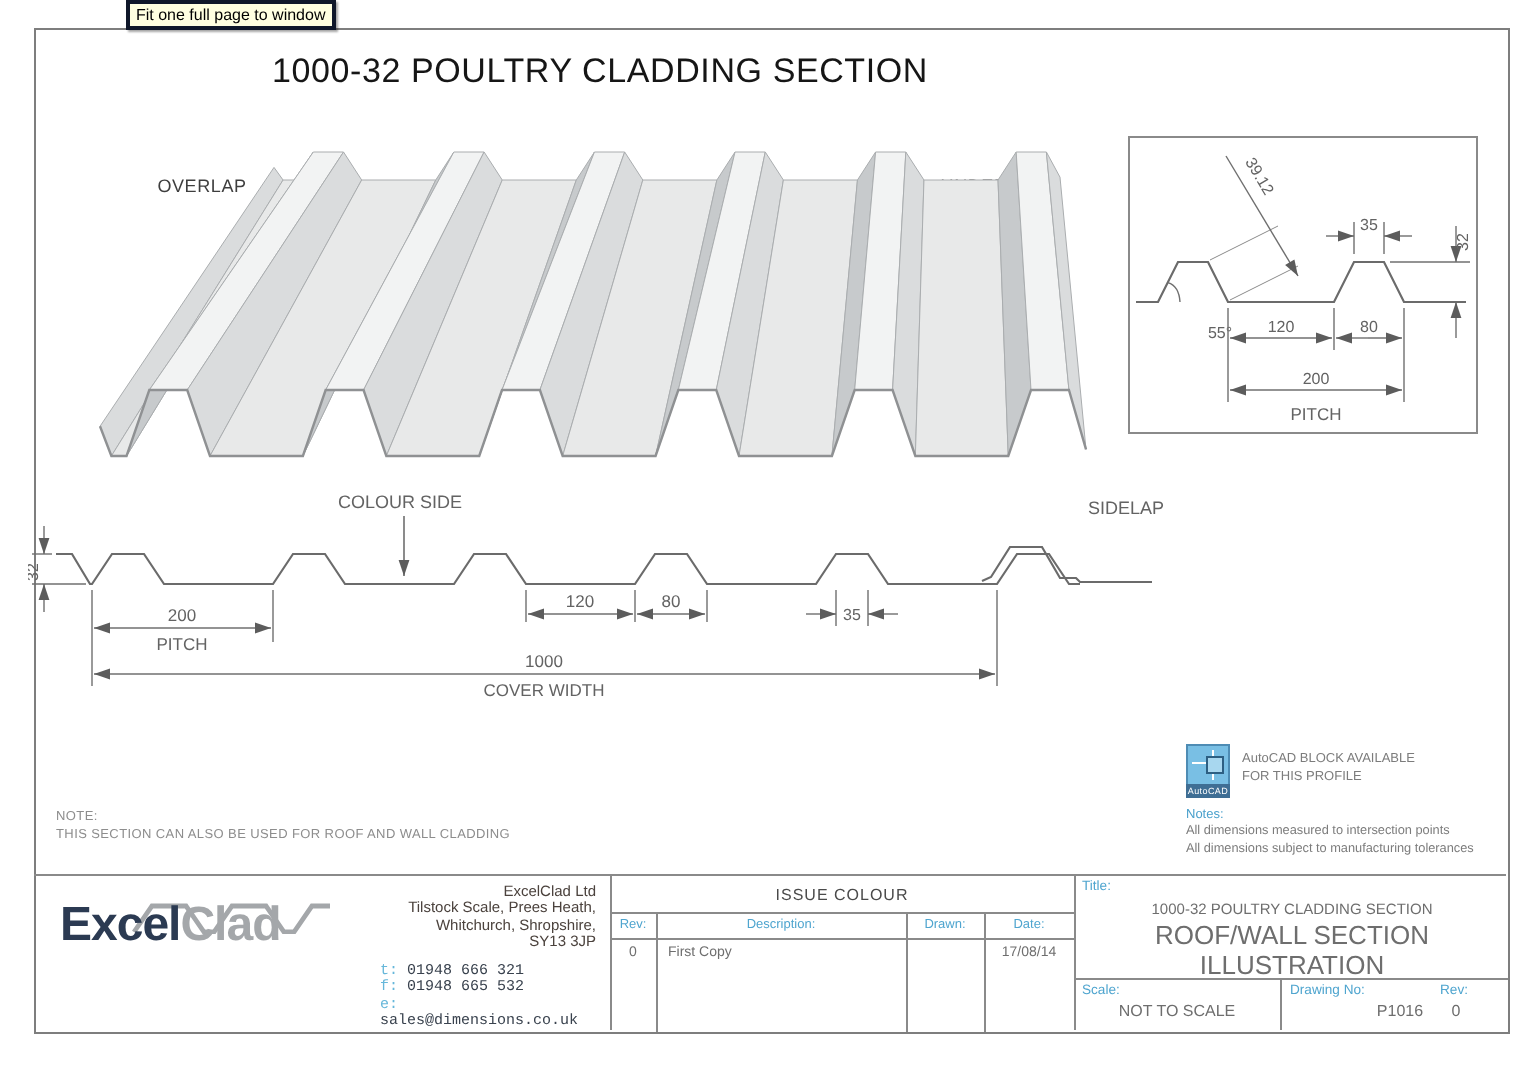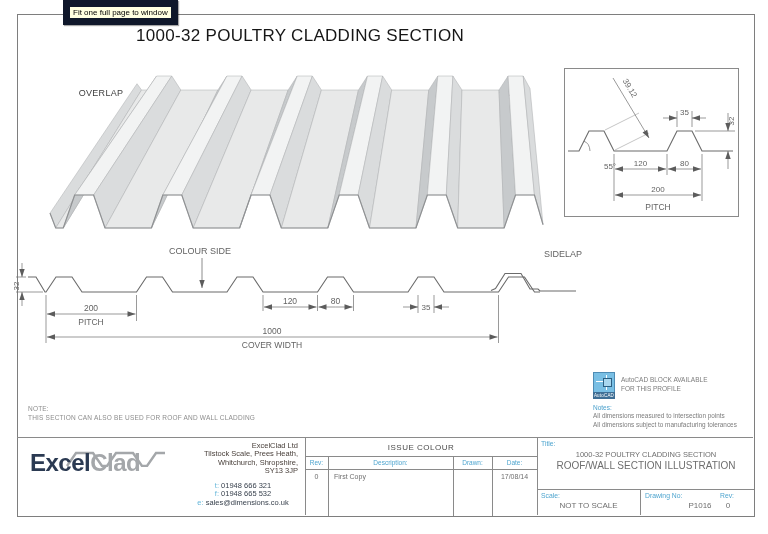--- a/index.html
+++ b/index.html
@@ -1,20 +1,20 @@
 <!DOCTYPE html>
 <html><head>
 <meta charset="utf-8">
 <style>
   html,body{margin:0;padding:0;background:#fff;}
   body{width:768px;height:534px;position:relative;overflow:hidden;
        font-family:"Liberation Sans",sans-serif;-webkit-font-smoothing:antialiased;}
   .abs{position:absolute;}
   .frame{border:1px solid #7e7e7e;}
-  .tooltip{background:#ffffe1;border:7px solid #0f172a;box-shadow:1px 1px 1px rgba(0,0,0,.35);
+  .tooltip{background:#ffffe1;border:2px solid #0f172a;box-shadow:1px 1px 1px rgba(0,0,0,.35);
            font-size:8px;line-height:11px;padding:0 3px;color:#000;white-space:nowrap;}
   .main-title{font-size:17px;color:#161616;text-align:center;letter-spacing:.3px;}
   .iso-label{font-size:9px;color:#3e3e3e;text-align:center;letter-spacing:.3px;margin-top:22px;}
   .detail-box{border:1px solid #8a8a8a;background:#fff;}
   svg text{font-family:"Liberation Sans",sans-serif;fill:#636363;}
   .note-text{font-size:6.5px;line-height:8.5px;color:#8d8d8d;letter-spacing:.2px;}
   .blue{color:#4aa0cc;}
   .gray-small{font-size:6.4px;line-height:8.6px;color:#7c7c7c;}
   .acad-text{font-size:6.5px;line-height:9px;color:#7c7c7c;}
   .tb-line{background:#8a8a8a;}
@@ -23,21 +23,21 @@
   .acad-icon{width:22px;height:26px;}
   .acad-icon .top{height:19px;background:#79bfe4;position:relative;border:1px solid #4e8cb4;border-bottom:none;}
   .acad-icon .top .h{position:absolute;left:2px;right:2px;top:8px;height:1px;background:#fff;}
   .acad-icon .top .v{position:absolute;top:2px;bottom:2px;left:12px;width:1px;background:#fff;}
   .acad-icon .top .sq{position:absolute;left:9px;top:5px;width:7px;height:7px;border:1px solid #2d5f82;background:#a8d7ef;}
   .acad-icon .bottom{height:7px;background:#3f6e94;color:#fff;font-size:4.5px;line-height:7px;text-align:center;letter-spacing:.2px;}
   .logo{font-size:24px;font-weight:bold;letter-spacing:-.5px;white-space:nowrap;}
   .logo .excel{color:#2b3a52;}
   .logo .clad{color:#a4a7aa;}
   .addr{font-family:Liberation Sans, sans-serif;font-size:7.5px;line-height:8.3px;color:#4b423d;text-align:right;}
-  .contact{font-family:Liberation Sans, sans-serif;font-size:7.5px;line-height:8.3px;color:#39424e;text-align:center;}
+  .contact{font-family:Liberation Mono, monospace;font-size:7.5px;line-height:8.3px;color:#39424e;text-align:left;}
   .contact .p{color:#66b7da;}
   .center{text-align:center;}
 </style>
 </head>
 <body>
 
 <div class="abs frame" style="left:17px;top:14px;width:736px;height:501px;"></div>
 
 <div class="abs tooltip" style="left:63px;top:0px;">Fit one full page to window</div>
 
@@ -234,21 +234,21 @@
 <div class="abs tb-label center" style="left:328px;top:459px;width:125px;font-size:6.5px;">Description:</div>
 <div class="abs tb-label center" style="left:453px;top:459px;width:39px;font-size:6.5px;">Drawn:</div>
 <div class="abs tb-label center" style="left:492px;top:459px;width:45px;font-size:6.5px;">Date:</div>
 <div class="abs tb-value center" style="left:305px;top:473px;width:23px;font-size:7px;">0</div>
 <div class="abs tb-value" style="left:334px;top:473px;width:115px;font-size:7px;">First Copy</div>
 <div class="abs tb-value center" style="left:453px;top:473px;width:39px;font-size:7px;"></div>
 <div class="abs tb-value center" style="left:492px;top:473px;width:45px;font-size:7px;">17/08/14</div>
 
 <div class="abs tb-label" style="left:541px;top:440px;">Title:</div>
 <div class="abs tb-value center" style="left:537px;top:450px;width:218px;font-size:7.5px;">1000-32 POULTRY CLADDING SECTION</div>
-<div class="abs tb-value center" style="left:537px;top:460px;width:218px;font-size:10px;">ROOF/WALL SECTION ILLUSTRATION</div>
+<div class="abs tb-value center" style="left:537px;top:460px;width:218px;font-size:13px;">ROOF/WALL SECTION ILLUSTRATION</div>
 <div class="abs tb-line" style="left:537px;top:489px;width:217px;height:1px;"></div>
 <div class="abs tb-line" style="left:640px;top:489px;width:1px;height:26px;"></div>
 <div class="abs tb-label" style="left:541px;top:492px;">Scale:</div>
 <div class="abs tb-value center" style="left:537px;top:501px;width:103px;font-size:8px;">NOT TO SCALE</div>
 <div class="abs tb-label" style="left:645px;top:492px;">Drawing No:</div>
 <div class="abs tb-value center" style="left:660px;top:501px;width:80px;font-size:8px;">P1016</div>
 <div class="abs tb-label" style="left:700px;top:492px;width:34px;text-align:right;">Rev:</div>
 <div class="abs tb-value center" style="left:714px;top:501px;width:28px;font-size:8px;">0</div>
 
 </body></html>

